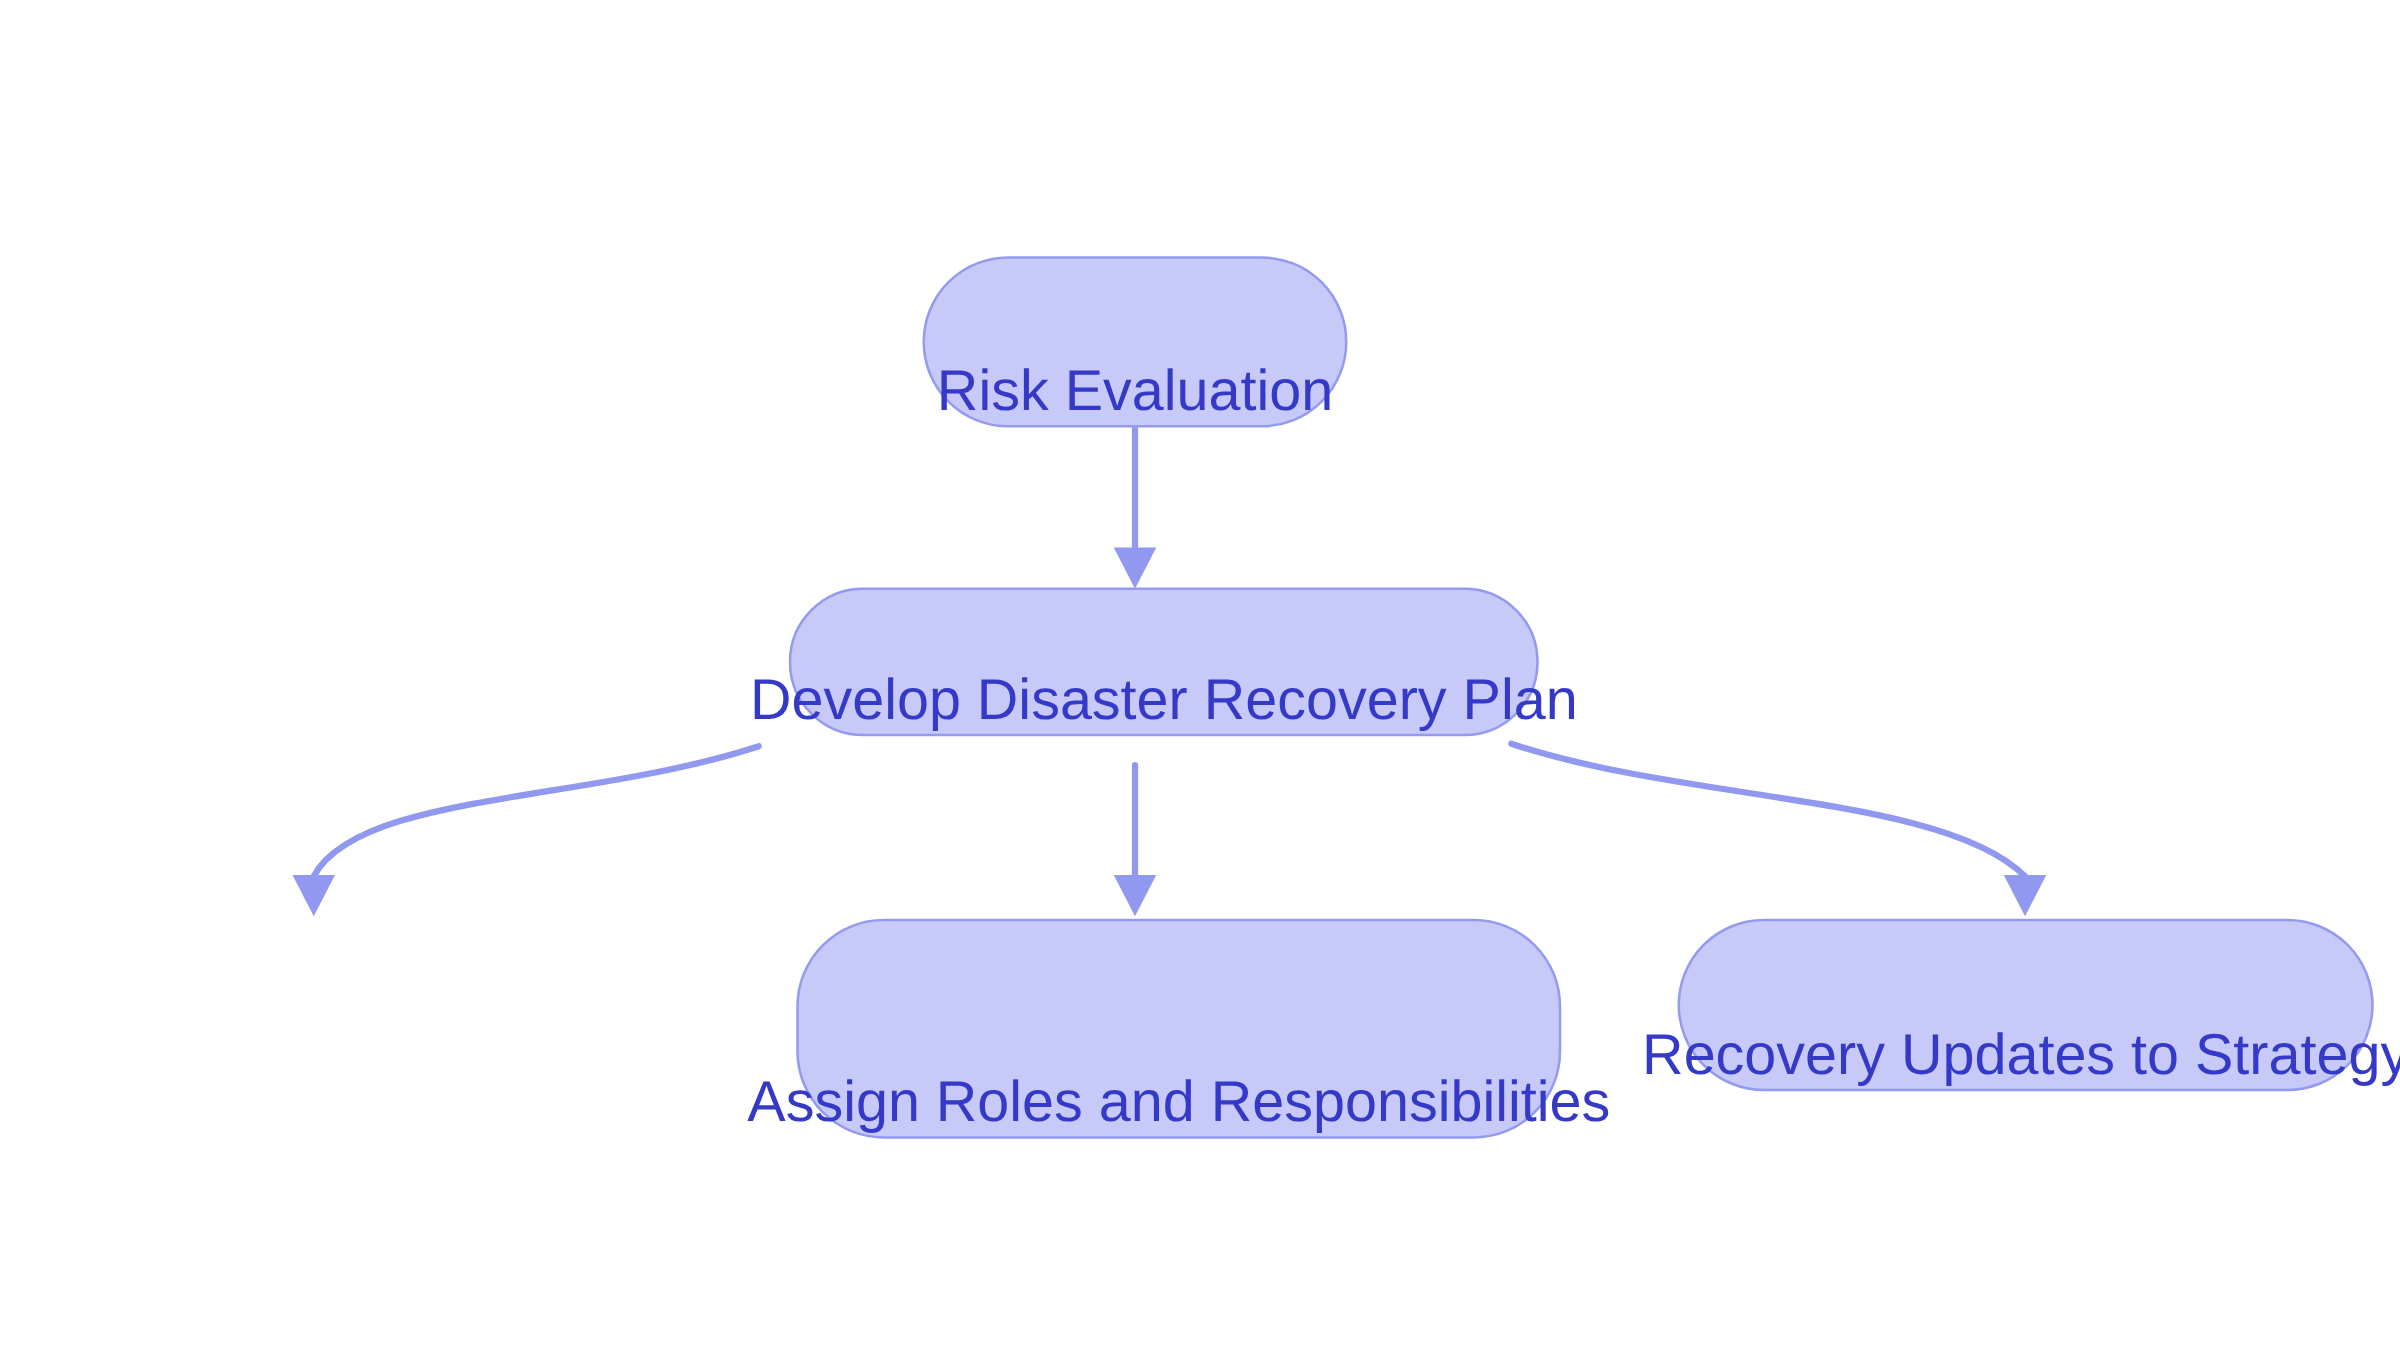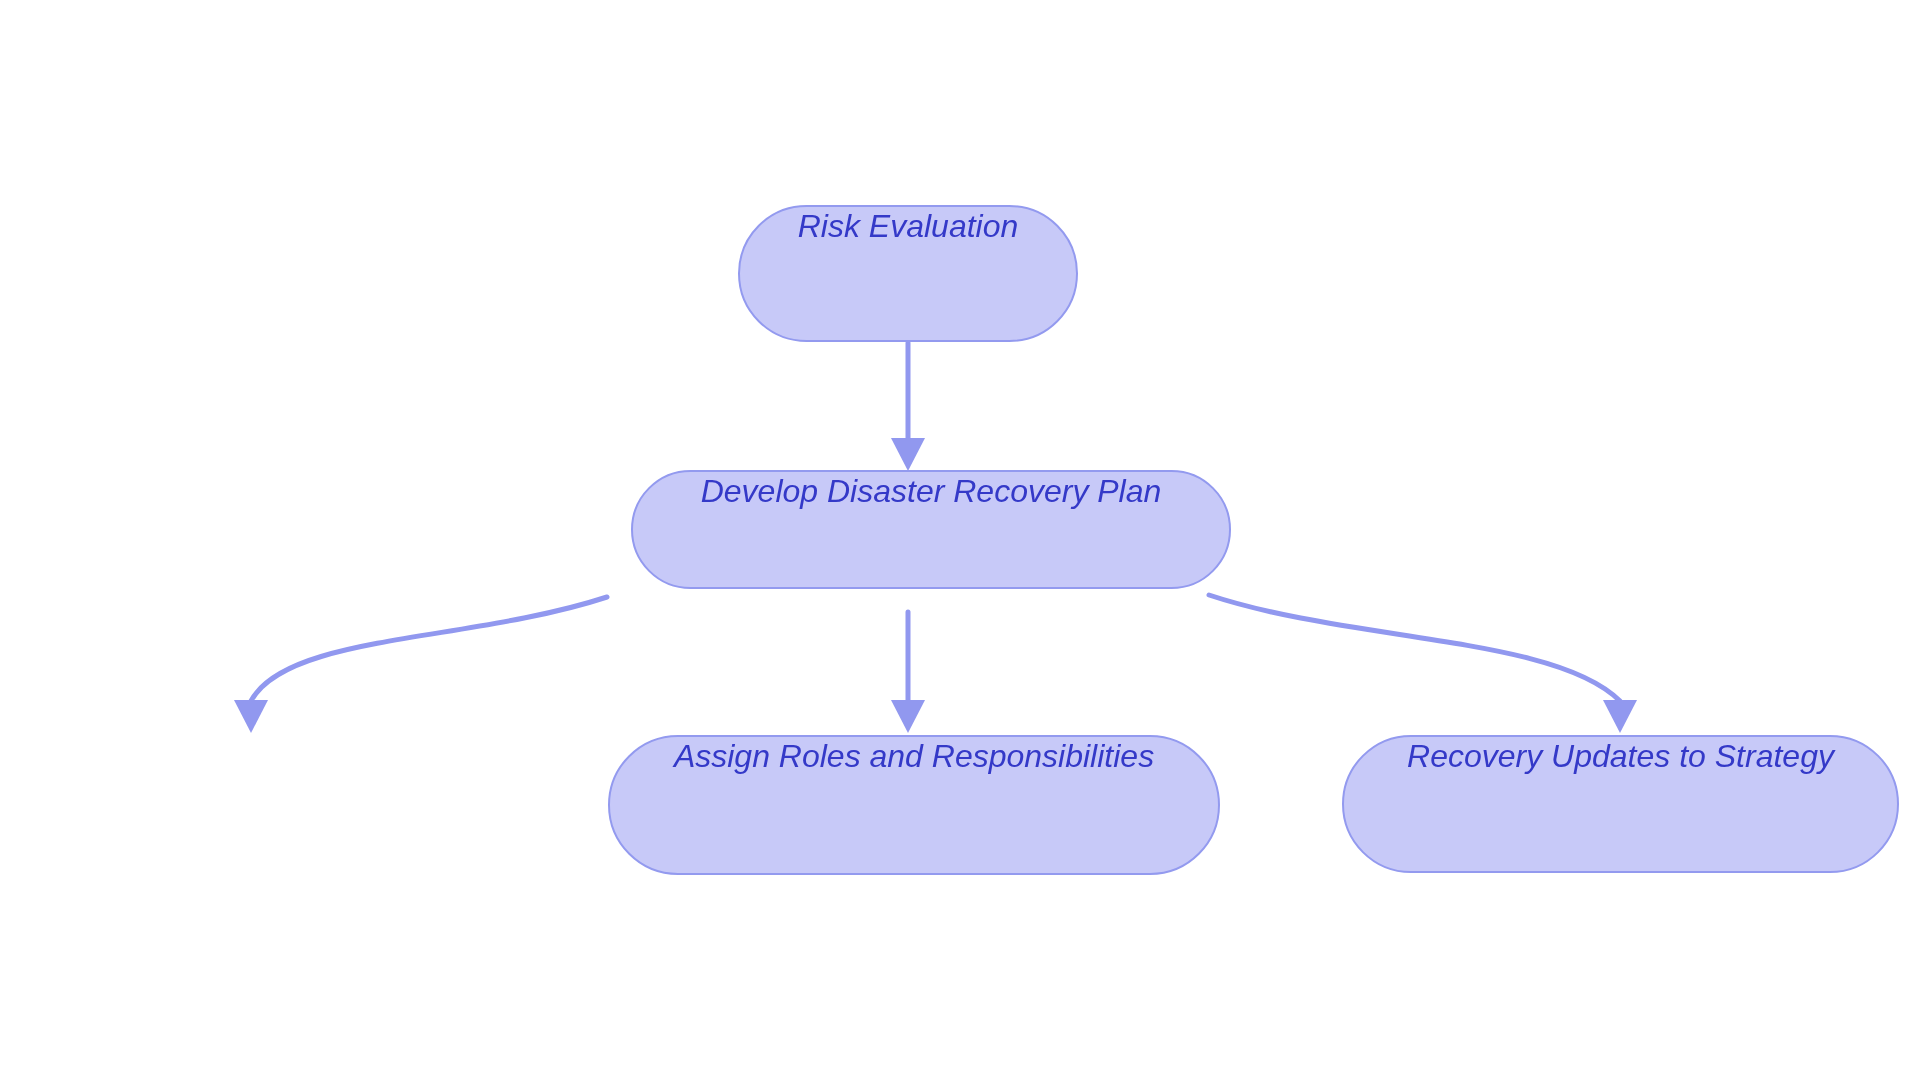--- a/index.html
+++ b/index.html
@@ -19,41 +19,40 @@
     position: absolute;
     left: 0;
     top: 0;
     width: 1920px;
     height: 1083px;
     pointer-events: none;
   }
   .node {
     position: absolute;
     display: flex;
-    align-items: flex-start;
+    align-items: flex-end;
     justify-content: center;
     background: var(--node_fill, #c7c9f8);
     border: 2px solid var(--node_border, #939aef);
     border-radius: 70px;
     box-sizing: border-box;
     color: var(--node_text, #3439c8);
-    font-size: 32px;
+    font-size: 46px;
     line-height: 1.2;
     white-space: nowrap;
     text-align: center;
-    font-style: italic;
   }
   .node-label {
     padding: 0 20px;
   }
   
   #node-risk       { left: 738px;  top: 205px; width: 340px; height: 137px; }
   #node-develop    { left: 631px;  top: 470px; width: 600px; height: 119px; }
   #node-cloud      { left: 23px;   top: 735px; width: 450px; height: 138px; }
-  #node-roles      { left: 608px;  top: 735px; width: 612px; height: 140px; }
+  #node-roles      { left: 637px;  top: 735px; width: 612px; height: 176px; }
   #node-updates    { left: 1342px; top: 735px; width: 557px; height: 138px; }
 </style>
 </head>
 <body>
 
 <div class="canvas">
 
   <svg class="edges-layer" viewBox="0 0 1920 1083" xmlns="http://www.w3.org/2000/svg">
 
     <path d="M 908 343 L 908 440" fill="none" stroke-width="5" stroke-linecap="round" stroke="#9198ef"></path>

